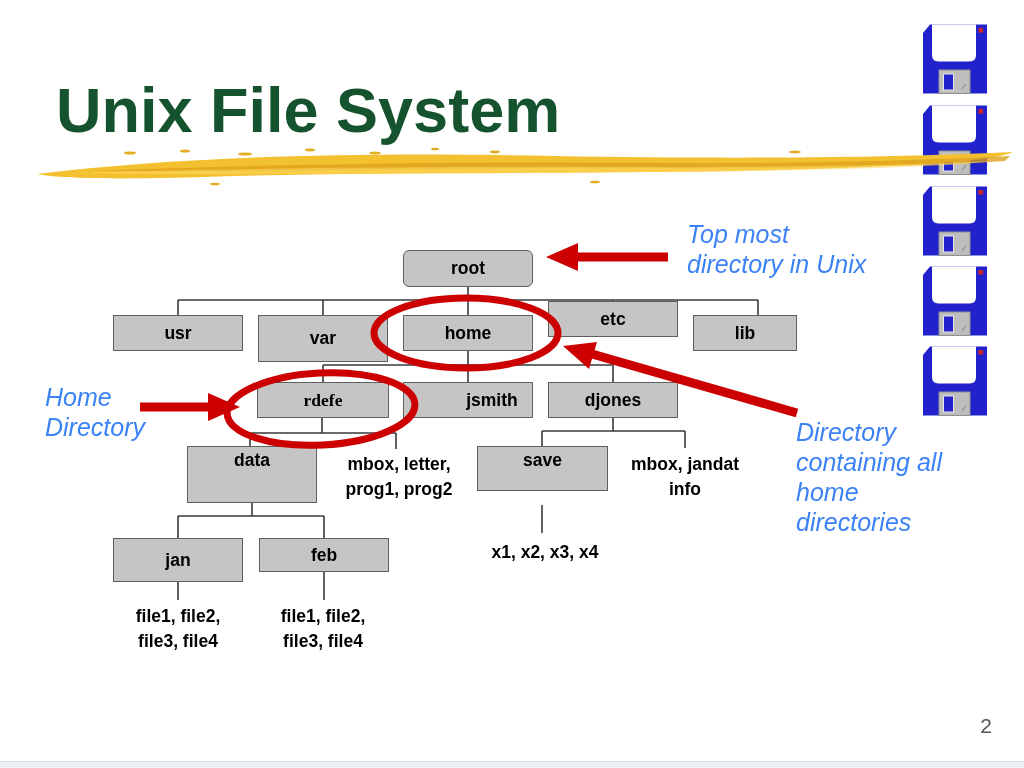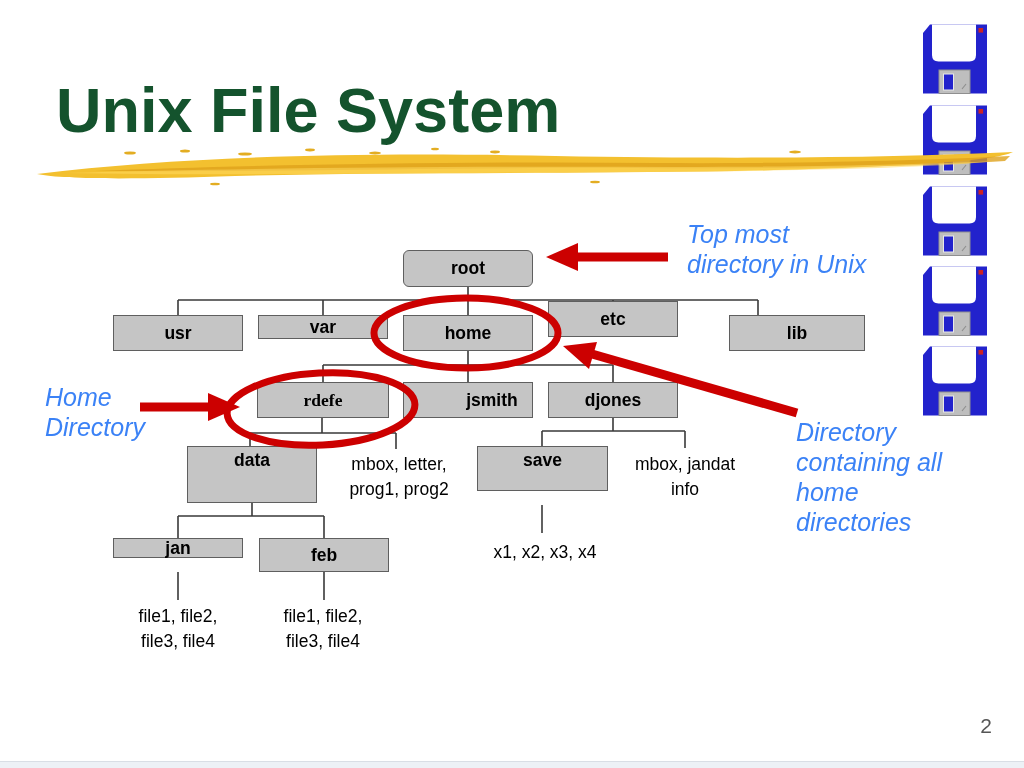--- a/index.html
+++ b/index.html
@@ -12,21 +12,21 @@
     left:56px;top:74px;font-size:63px;font-weight:900;letter-spacing:0px;
     color:#14532d;white-space:nowrap;
   }
   .node{
     position:absolute;background:#c5c5c5;border:1.5px solid #5f5f5f;
     box-sizing:border-box;display:flex;align-items:center;justify-content:center;
     font-size:17.5px;font-weight:bold;
   }
   .node.tall{align-items:flex-start;padding-top:3px;}
   .filelabel{
-    position:absolute;font-size:17.5px;font-weight:normal;text-align:center;
+    position:absolute;font-size:17.5px;font-weight:bold;text-align:center;
     white-space:pre-line;line-height:25px;
   }
   .ann{
     position:absolute;font-style:italic;font-size:25px;line-height:30px;
     white-space:pre-line;color:#3b82f6;
   }
   .pagenum{
     position:absolute;left:952px;top:714px;width:40px;text-align:right;
     font-size:21px;color:#555;
   }
@@ -64,51 +64,51 @@
     </g>
   </svg>
 
   <div class="node" style="left:403px;top:250px;width:130px;height:37px;border-radius:6px;">
       <span>root</span>
     </div>
 
   <div class="node" style="left:113px;top:315px;width:130px;height:36px;">
       <span>usr</span>
     </div>
-  <div class="node" style="left:258px;top:315px;width:130px;height:24px;">
+  <div class="node" style="left:258px;top:315px;width:130px;height:47px;">
       <span>var</span>
     </div>
   <div class="node" style="left:403px;top:315px;width:130px;height:36px;">
       <span>home</span>
     </div>
   <div class="node" style="left:548px;top:301px;width:130px;height:36px;">
       <span>etc</span>
     </div>
-  <div class="node" style="left:729px;top:315px;width:136px;height:36px;">
+  <div class="node" style="left:693px;top:315px;width:104px;height:36px;">
       <span>lib</span>
     </div>
 
   <div class="node" style="left:257px;top:382px;width:132px;height:36px;font-family:Liberation Serif, serif;">
       <span>rdefe</span>
     </div>
   <div class="node" style="left:403px;top:382px;width:130px;height:36px;padding-left:48px;">
       <span>jsmith</span>
     </div>
   <div class="node" style="left:548px;top:382px;width:130px;height:36px;">
       <span>djones</span>
     </div>
 
   <div class="node tall" style="left:187px;top:446px;width:130px;height:57px;">
       <span>data</span>
     </div>
   <div class="node tall" style="left:477px;top:446px;width:131px;height:45px;">
       <span>save</span>
     </div>
 
-  <div class="node" style="left:113px;top:538px;width:130px;height:20px;">
+  <div class="node" style="left:113px;top:538px;width:130px;height:44px;">
       <span>jan</span>
     </div>
   <div class="node" style="left:259px;top:538px;width:130px;height:34px;">
       <span>feb</span>
     </div>
 
   <div class="filelabel" style="left:326px;top:452px;width:146px;">mbox, letter,
 prog1, prog2</div>
   <div class="filelabel" style="left:615px;top:452px;width:140px;">mbox, jandat
 info</div>

